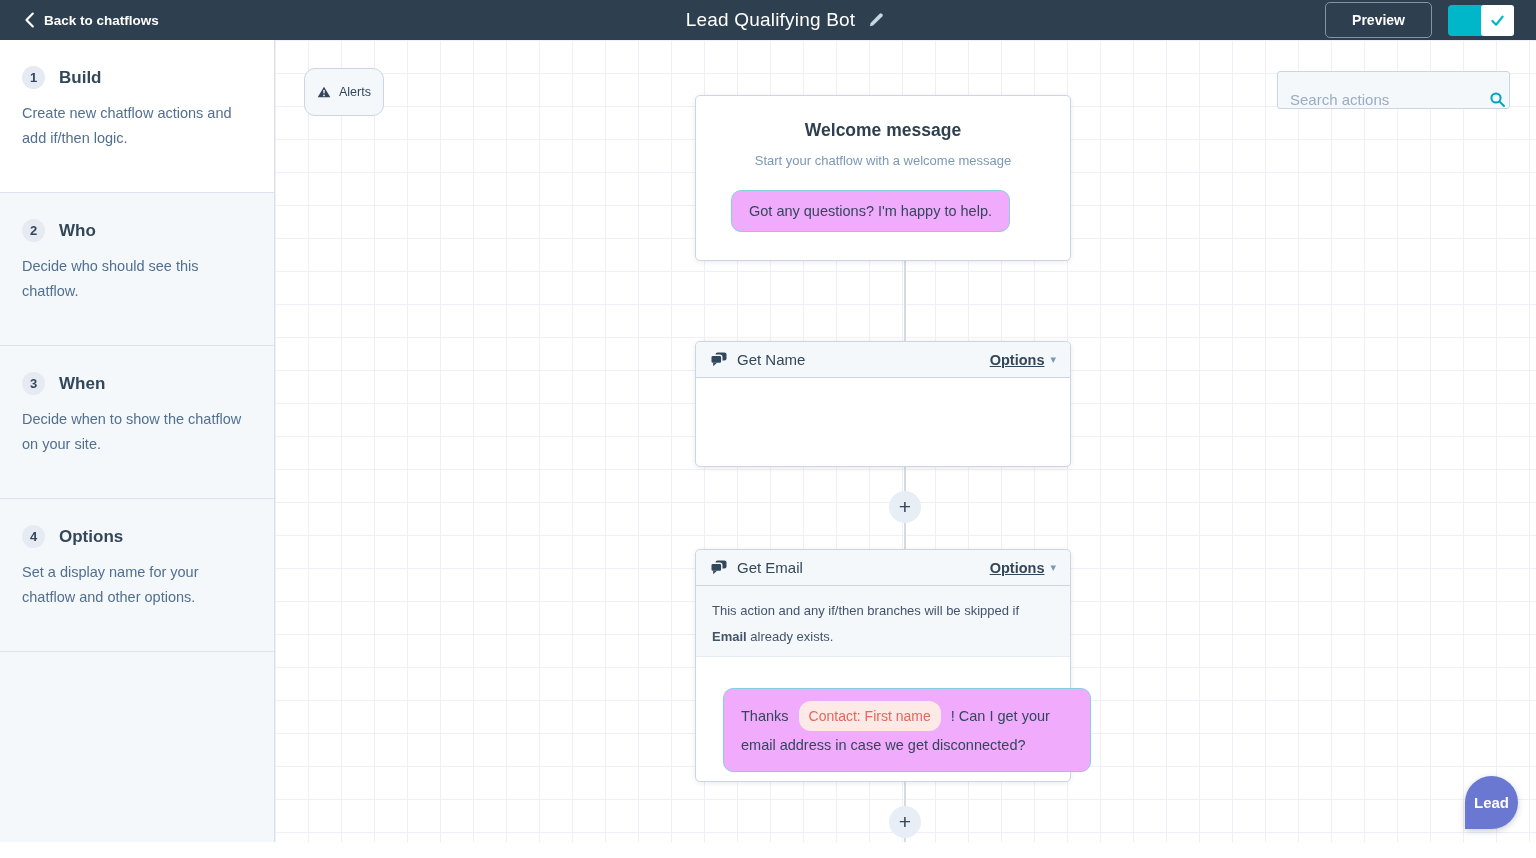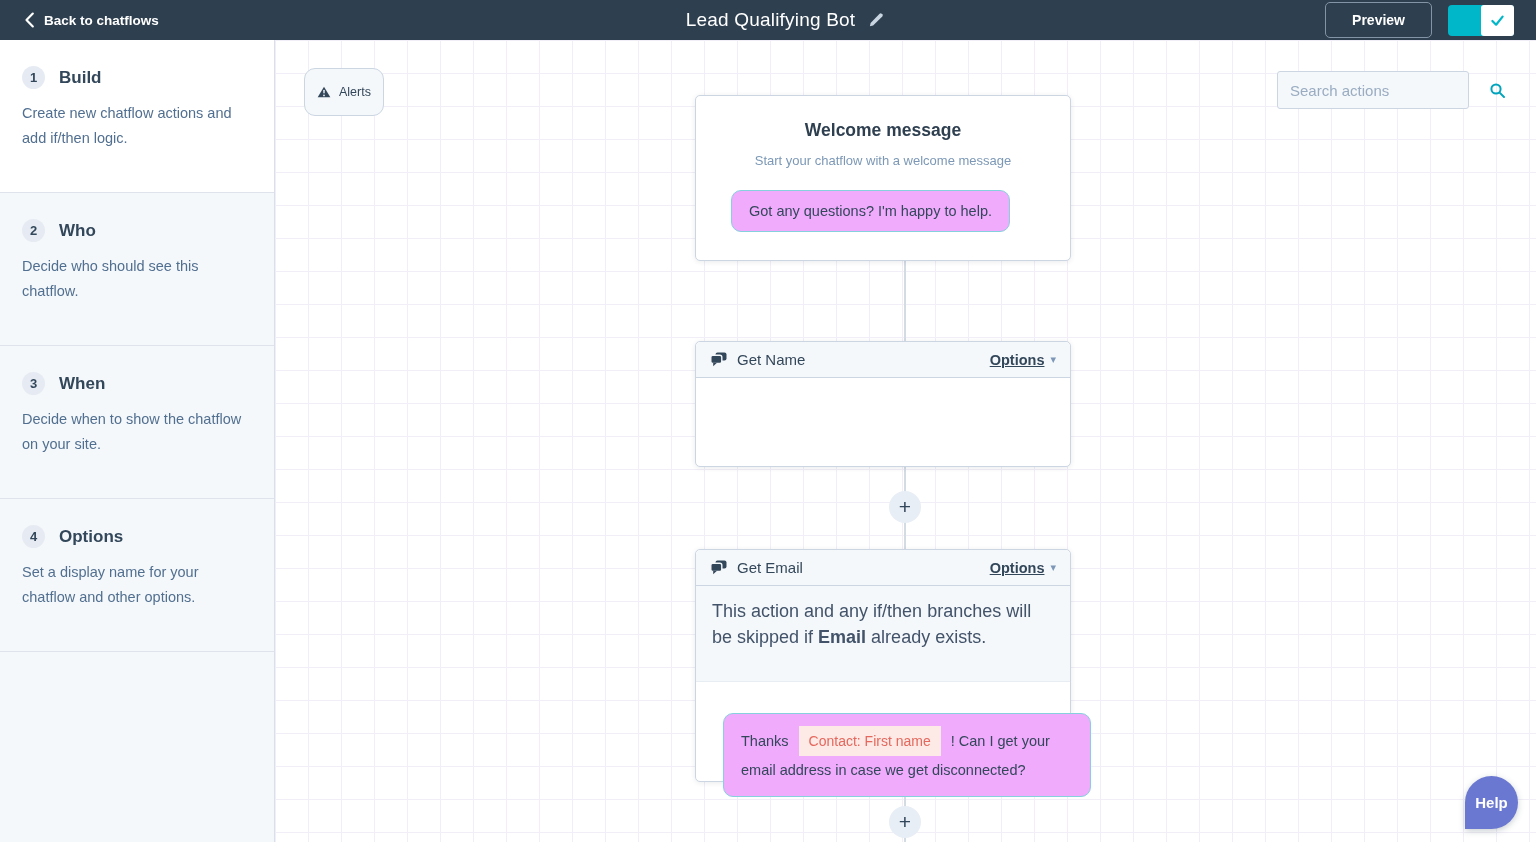--- a/index.html
+++ b/index.html
@@ -111,25 +111,25 @@
     border: 1px solid #cbd6e2;
     border-radius: 11px;
     padding: 16px 12px;
     font-family: inherit;
     font-size: 12.5px; font-weight: 500; color: #33475b;
     cursor: pointer;
   }
 
   .search-box {
     position: absolute; left: 1002px; top: 31px;
-    width: 192px; height: 38px;
+    width: 233px; height: 38px;
     background: #f5f8fa;
     border: 1px solid #cbd6e2;
     border-radius: 3px;
-    display: flex; align-items: center;
+    display: flex; align-items: flex-end;
     padding: 0 12px;
   }
   .search-input {
     flex: 1;
     border: none; outline: none; background: transparent;
     font-family: inherit;
     font-size: 15px; color: #33475b;
   }
   .search-input::placeholder { color: #99acc2; }
 
@@ -195,33 +195,33 @@
     cursor: pointer;
     padding: 0;
   }
   .plus-1 { left: 614px; top: 451px; }
   .plus-2 { left: 614px; top: 766px; }
 
   .getemail-card { top: 509px; height: 233px; }
   .skip-note {
     background: #f5f8fa;
     border-bottom: 1px solid #e8edf3;
-    padding: 12px 16px 31px 16px;
-    font-size: 18px; line-height: 26px; color: #42536a;
+    padding: 12px 16px 6px 16px;
+    font-size: 13px; line-height: 26px; color: #42536a;
   }
   .skip-note b { font-weight: bold; }
   .getemail-card .node-body { padding: 31px 0 0 27px; }
   .email-bubble { width: 368px; line-height: 28px; }
   .token {
     display: inline-block;
     background: #fde9e5;
     color: #e4685d;
     padding: 1px 10px;
     margin: 0 10px;
-    border-radius: 0;
+    border-radius: 12px;
     font-size: 14px;
   }
 
   .help-btn {
     position: absolute;
     left: 1190px; top: 736px;
     width: 53px; height: 53px;
     background: #6a78d1;
     border: none;
     border-radius: 50% 50% 50% 0;
@@ -375,15 +375,15 @@
         </span>
       </div>
       <div class="skip-note"><span>This action and any if/then branches will be skipped if </span><b>Email</b><span> already exists.</span></div>
       <div class="node-body">
         <div class="chat-bubble email-bubble"><span>Thanks</span><span class="token">Contact: First name</span><span>! Can I get your email address in case we get disconnected?</span></div>
       </div>
     </section>
 
     <button class="plus-btn plus-2">+</button>
 
-    <button class="help-btn">Help</button>
+    <button class="help-btn">Lead</button>
   </main>
 </div>
 
 </body></html>

